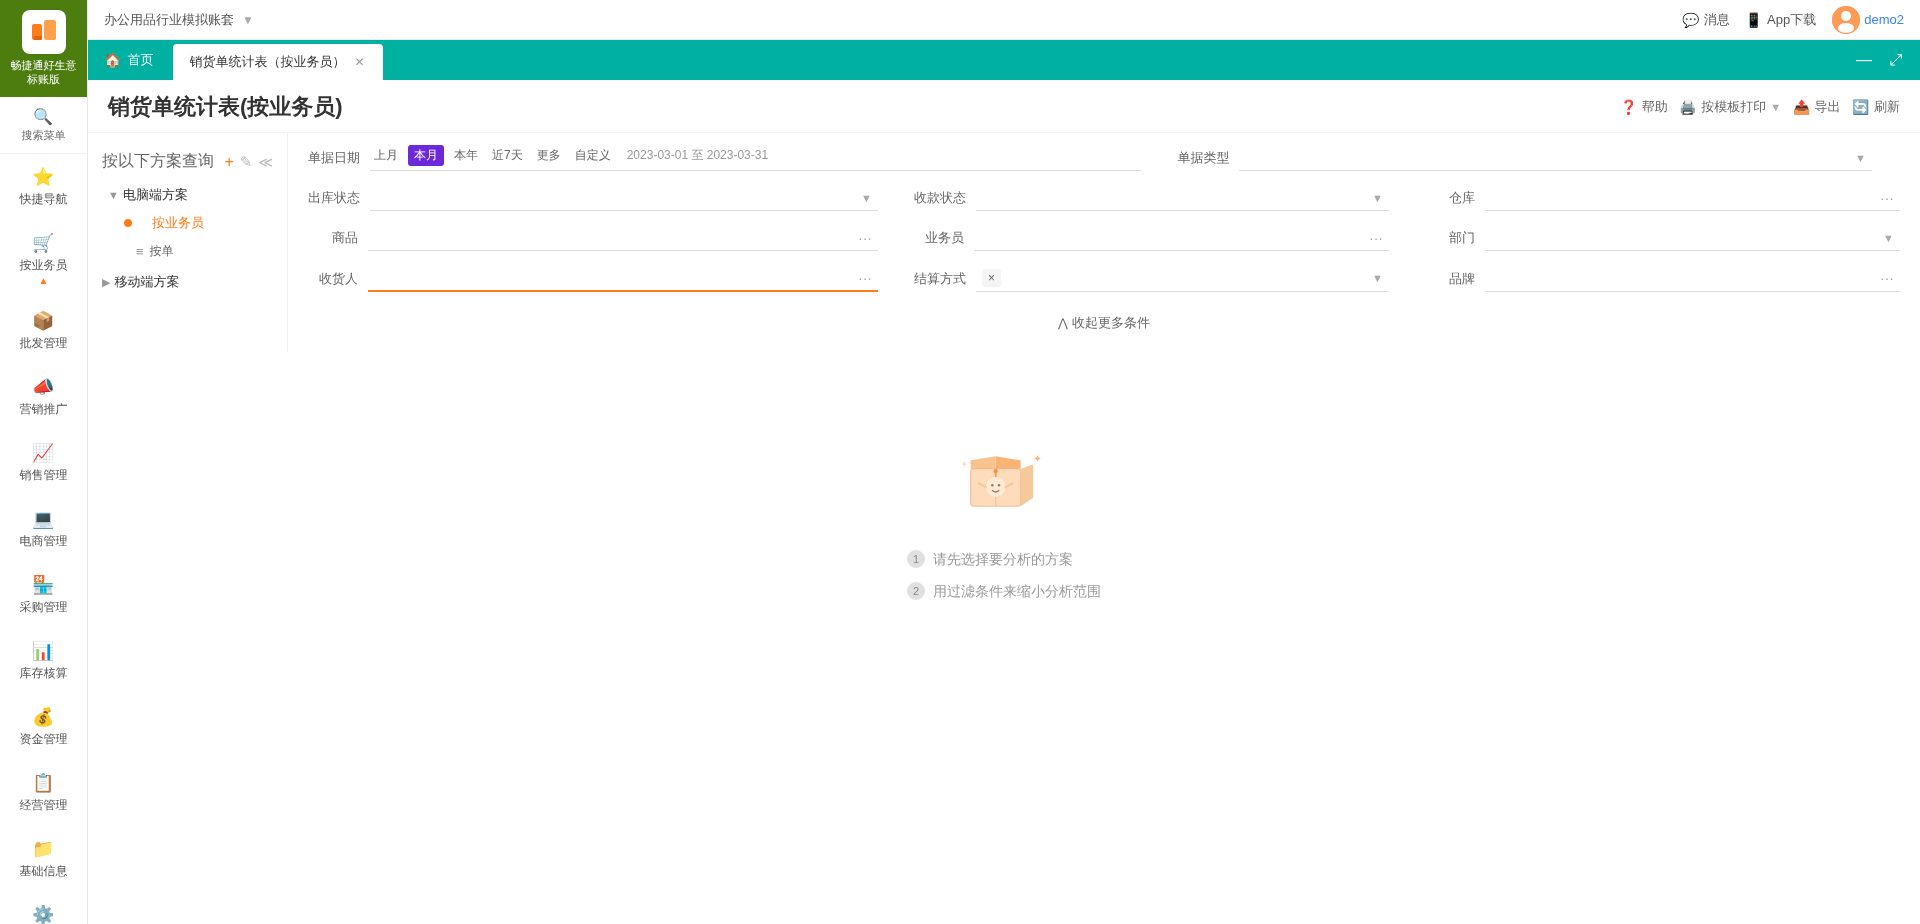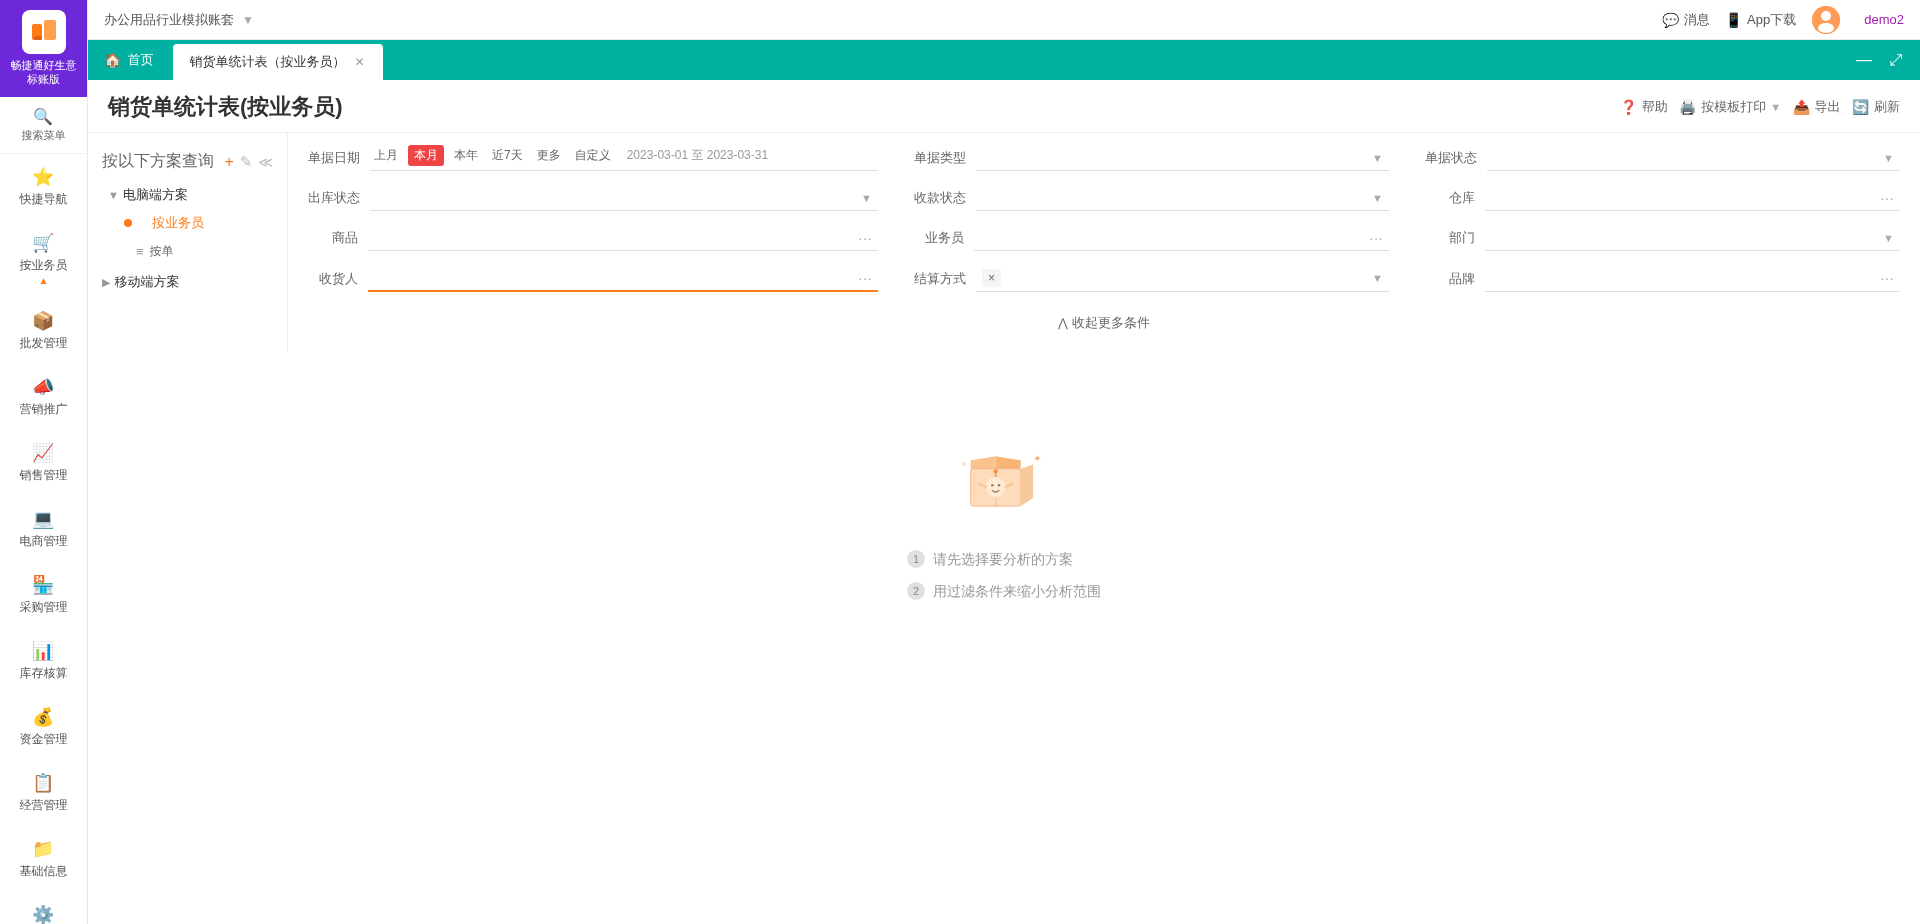--- a/index.html
+++ b/index.html
@@ -1,20 +1,20 @@
 <!DOCTYPE html>
 <html><head>
   <meta charset="utf-8">
   <style>
     * { margin: 0; padding: 0; box-sizing: border-box; }
     body { font-family: 'Microsoft YaHei', Arial, sans-serif; font-size: 13px; color: #333; background: #f0f2f5; display: flex; height: 924px; overflow: hidden; }
 
     
     .sidebar { width: 88px; background: #fff; display: flex; flex-direction: column; align-items: center; border-right: 1px solid #e8e8e8; flex-shrink: 0; }
-    .sidebar-logo { width: 100%; background: #6d28d9; padding: 10px 8px; display: flex; flex-direction: column; align-items: center; cursor: pointer; }
+    .sidebar-logo { width: 100%; background: #4d7c0f; padding: 10px 8px; display: flex; flex-direction: column; align-items: center; cursor: pointer; }
     .sidebar-logo-icon { width: 44px; height: 44px; background: #fff; border-radius: 8px; display: flex; align-items: center; justify-content: center; margin-bottom: 4px; }
     .sidebar-logo-text { color: #fff; font-size: 11px; text-align: center; line-height: 1.3; }
     .sidebar-nav-item { width: 100%; text-align: center; padding: 12px 4px; cursor: pointer; font-size: 12px; color: #555; transition: color 0.2s; border-bottom: none; }
     .sidebar-nav-item .nav-icon { font-size: 18px; margin-bottom: 3px; display: block; }
     .sidebar-search { width: 100%; text-align: center; padding: 12px 4px; cursor: pointer; font-size: 12px; color: #555; }
 
     
     .main { flex: 1; display: flex; flex-direction: column; overflow: hidden; }
 
     
@@ -61,21 +61,21 @@
     .filter-form { flex: 1; padding: 12px 20px; }
     .filter-row { display: flex; align-items: center; margin-bottom: 14px; gap: 8px; }
     .filter-field { display: flex; align-items: center; flex: 1; min-width: 0; }
     .filter-label { color: #666; font-size: 13px; min-width: 60px; text-align: right; padding-right: 10px; flex-shrink: 0; }
     .filter-input { flex: 1; border: none; border-bottom: 1px solid #ddd; padding: 4px 6px; font-size: 13px; color: #333; outline: none; background: transparent; cursor: pointer; display: flex; align-items: center; justify-content: space-between; min-height: 26px; }
     .filter-input.active-border { border-bottom: 2px solid #ff7c19; }
     .filter-select { flex: 1; border: none; border-bottom: 1px solid #ddd; padding: 4px 6px; font-size: 13px; color: #333; outline: none; background: transparent; display: flex; align-items: center; justify-content: space-between; min-height: 26px; cursor: pointer; }
     .filter-chevron { color: #aaa; font-size: 11px; margin-left: 4px; }
     .filter-dots { color: #aaa; font-size: 14px; margin-left: 4px; cursor: pointer; }
     .date-shortcut { font-size: 12px; color: #666; cursor: pointer; padding: 2px 4px; }
-    .date-shortcut.active { background: #ef4444; color: #fff; border-radius: 3px; padding: 2px 6px; }
+    .date-shortcut.active { background: #6d28d9; color: #fff; border-radius: 3px; padding: 2px 6px; }
     .date-range { font-size: 12px; color: #999; margin-left: 6px; }
 
     .filter-separator { width: 20px; flex-shrink: 0; }
 
     .tag-chip { display: inline-flex; align-items: center; background: #f5f5f5; border-radius: 3px; padding: 2px 6px; font-size: 12px; gap: 4px; }
     .collapse-btn { display: flex; align-items: center; justify-content: center; gap: 4px; color: #666; font-size: 13px; cursor: pointer; padding: 8px 0; margin: 0 auto; }
     .btn-query { background: #ff7c19; color: #fff; border: none; padding: 7px 20px; border-radius: 4px; cursor: pointer; font-size: 13px; }
     .btn-setting { background: #fff; color: #555; border: 1px solid #ddd; padding: 7px 16px; border-radius: 4px; cursor: pointer; font-size: 13px; }
 
     
@@ -178,21 +178,21 @@
         <span>App下载</span>
       </div>
       <div class="header-right-item">
         <div class="avatar">
           <svg width="28" height="28" viewBox="0 0 28 28">
               <circle cx="14" cy="14" r="14" fill="#ff9a57"></circle>
               <circle cx="14" cy="10" r="5" fill="#fff"></circle>
               <ellipse cx="14" cy="22" rx="8" ry="5" fill="#fff"></ellipse>
             </svg>
         </div>
-        <span style="font-size:13px;color:#a21caf;margin-left:20px;text-align:center;">demo2</span>
+        <span style="font-size:13px;color:#3b82f6;margin-left:0;text-align:center;">demo2</span>
       </div>
     </div>
   </div>
 
   <div class="tab-bar">
     <div class="tab-item home">
       <span style="font-size:14px;">🏠</span>
       <span>首页</span>
     </div>
     <div class="tab-item active" style="margin-left:4px;text-align:right;">
@@ -286,27 +286,20 @@
 
             <div class="filter-field">
               <span class="filter-label">单据类型</span>
               <div class="filter-select">
                 <span></span>
                 <span class="filter-chevron">▼</span>
               </div>
             </div>
             <div class="filter-separator"></div>
 
-            <div class="filter-field">
-              <span class="filter-label">单据状态</span>
-              <div class="filter-select">
-                <span></span>
-                <span class="filter-chevron">▼</span>
-              </div>
-            </div>
           </div>
 
           <div class="filter-row">
             <div class="filter-field" style="flex:1.2;">
               <span class="filter-label">出库状态</span>
               <div class="filter-select">
                 <span></span>
                 <span class="filter-chevron">▼</span>
               </div>
             </div>

